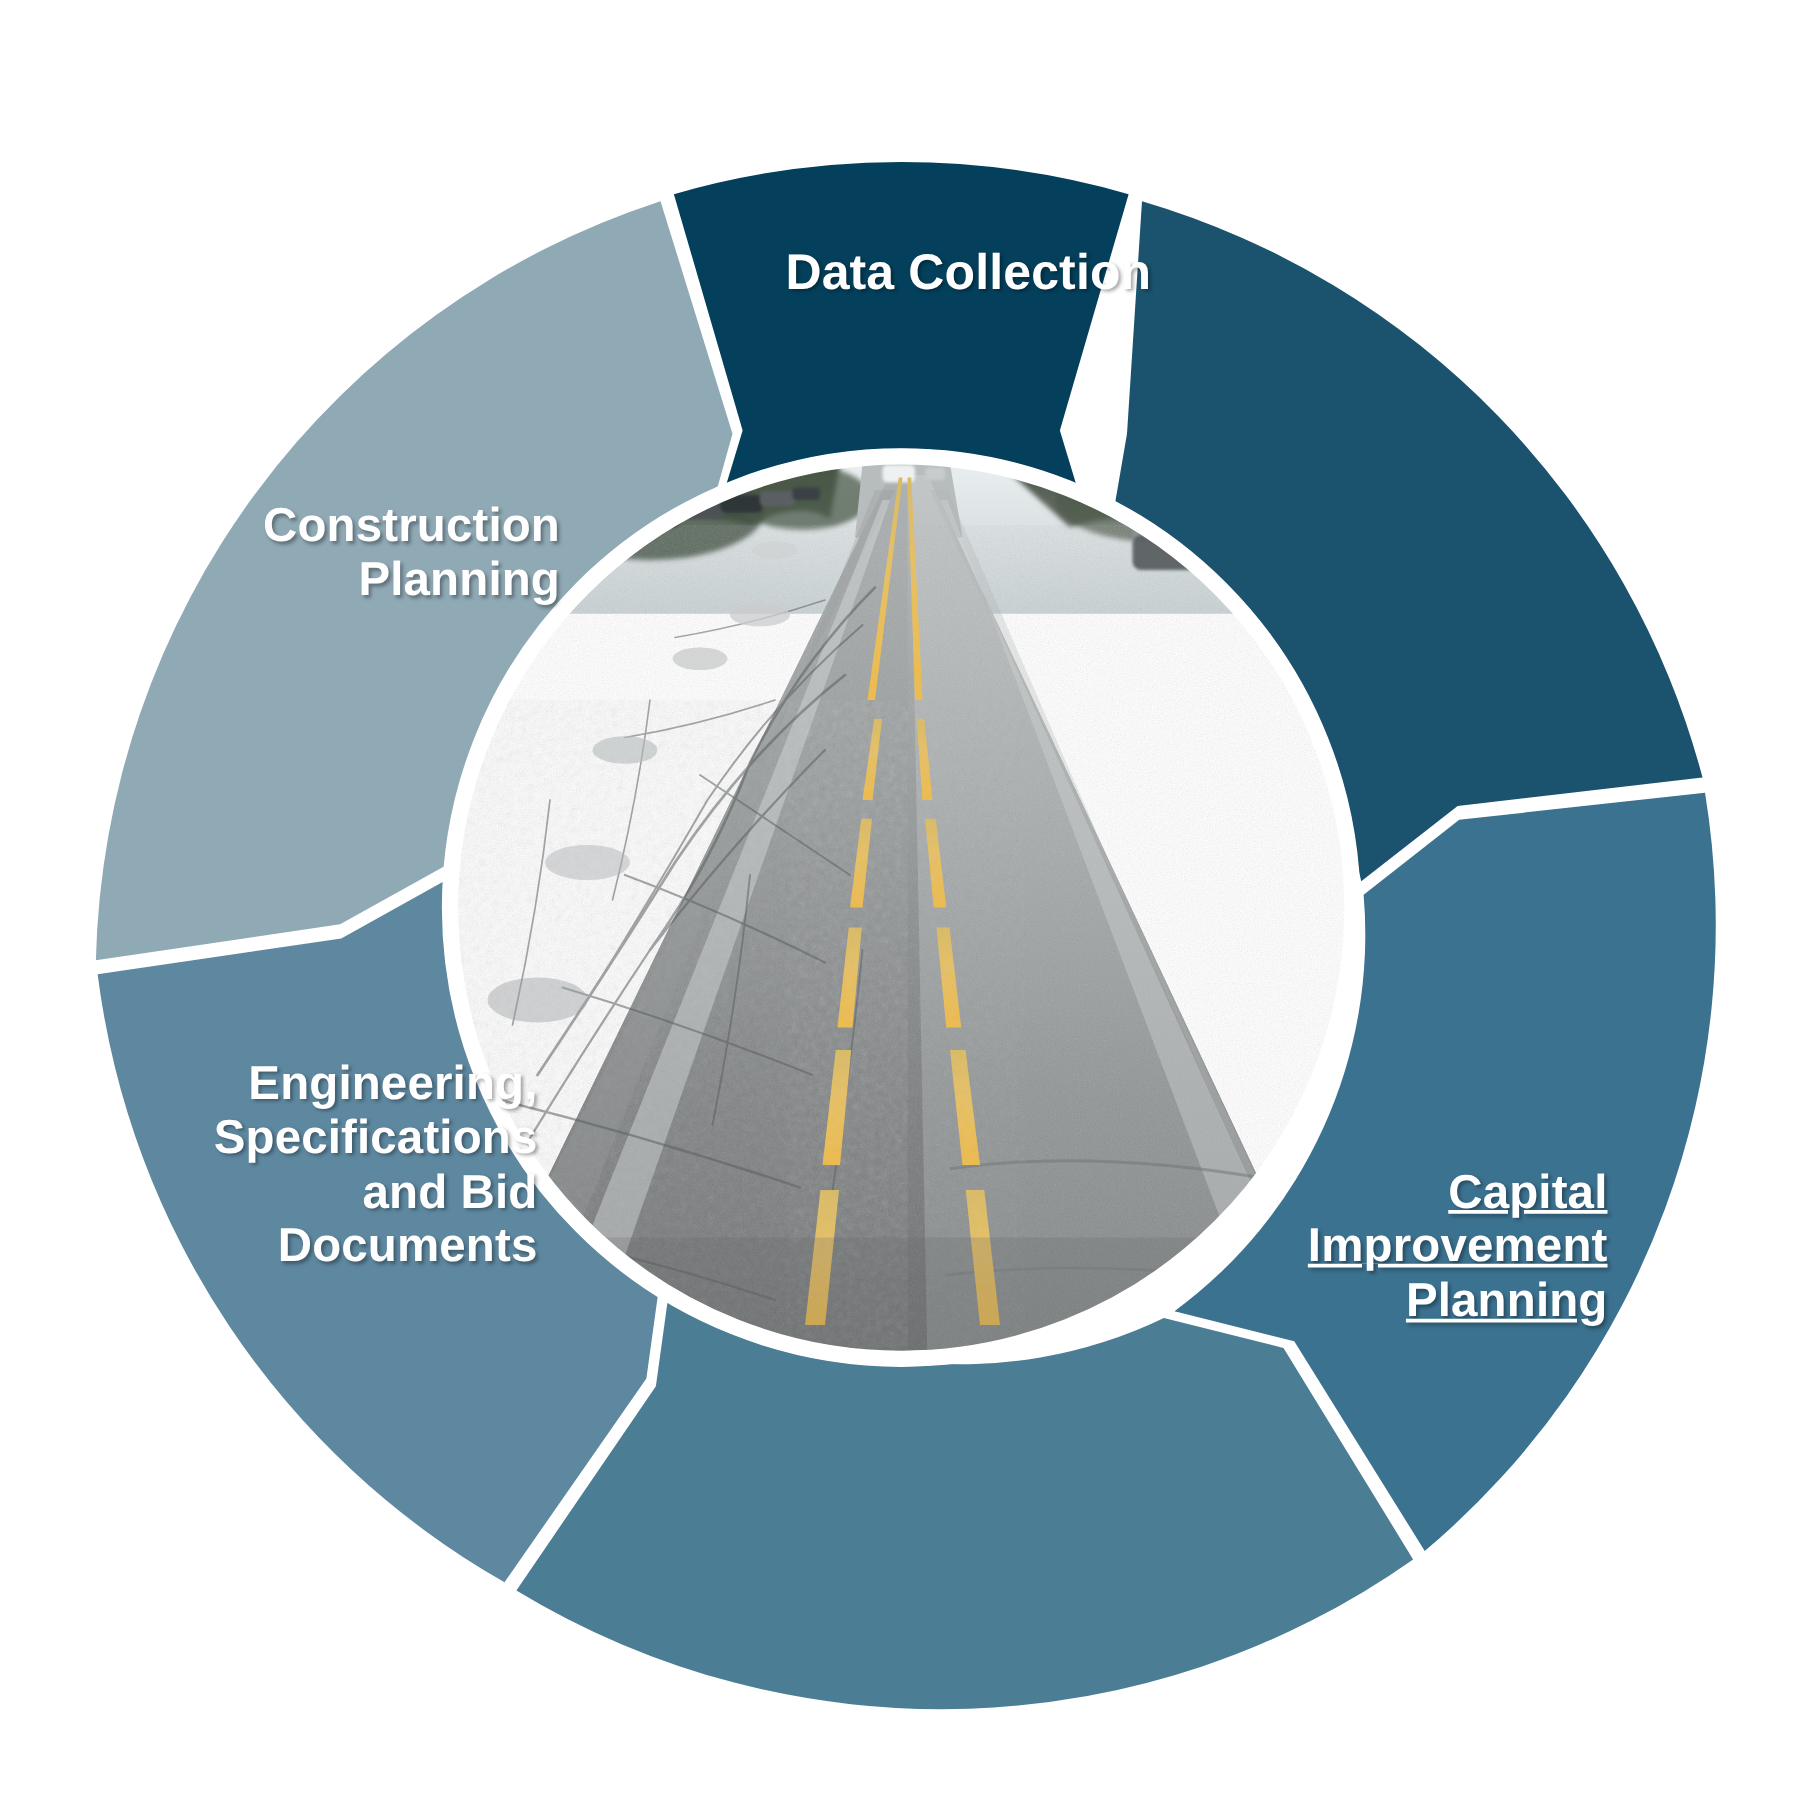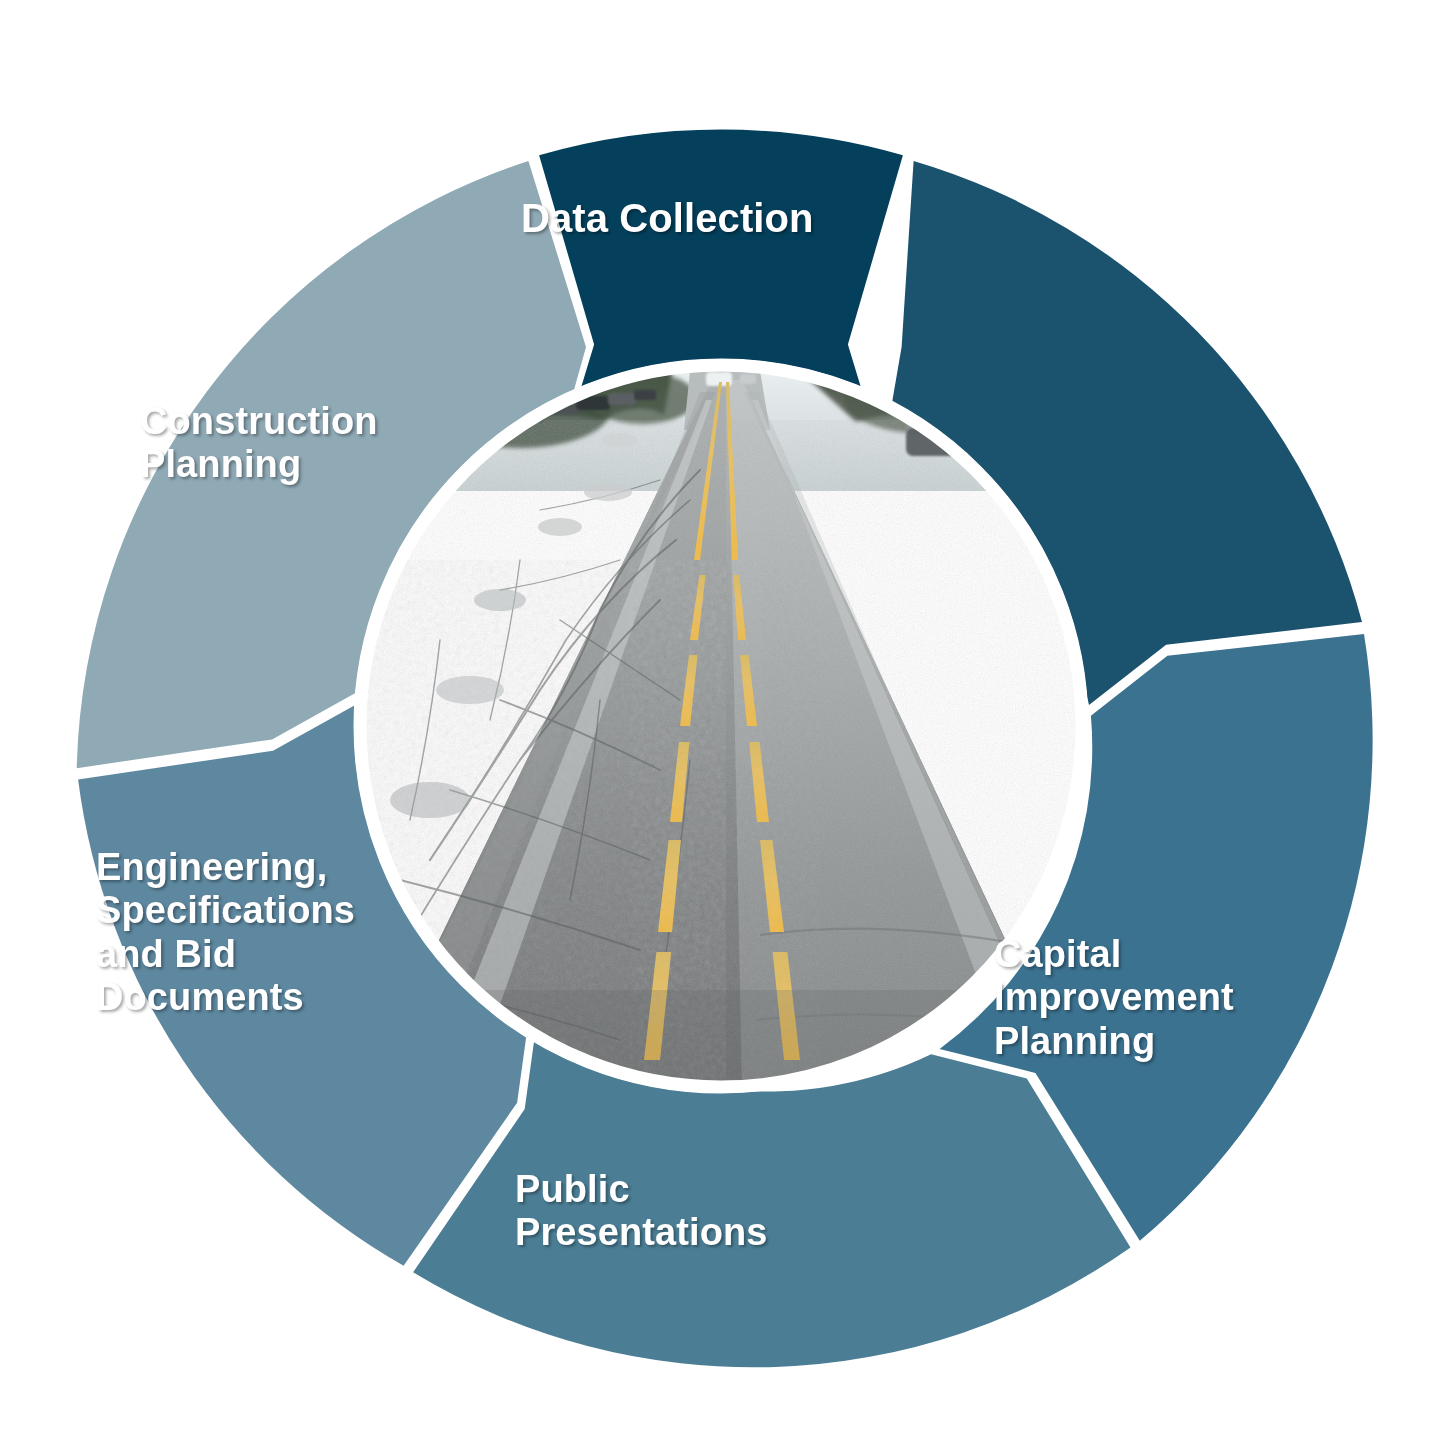--- a/index.html
+++ b/index.html
@@ -5,21 +5,21 @@
 <style>
   html,body{margin:0;padding:0;background:#ffffff;}
   body{width:1440px;height:1440px;overflow:hidden;
        font-family:"Liberation Sans","DejaVu Sans",sans-serif;}
   #stage{position:relative;width:1440px;height:1440px;background:#ffffff;}
   svg#wheel{position:absolute;left:0;top:0;width:1440px;height:1440px;display:block;}
   .seg-label{
     position:absolute;
     color:#ffffff;
     font-weight:700;
-    text-align:left;
+    text-align:right;
     line-height:1.14;
     letter-spacing:.1px;
     text-shadow:2px 2px 3px rgba(0,0,0,0.34);
     white-space:pre-line;
     pointer-events:none;
     -webkit-font-smoothing:antialiased;
   }
 </style>
 </head>
 <body>
@@ -249,26 +249,24 @@
         <rect x="366" y="990" width="710" height="110" fill="#5f6263" opacity=".22"></rect>
       </g>
 
       <circle cx="721" cy="726" r="361" fill="none" stroke="#ffffff" stroke-width="13"></circle>
     </g>
   </svg>
 
   <div class="seg-label" style="left:521px; top:196px; width:400px; font-size:40px;">Data Collection</div>
 
 
-  <div class="seg-label" style="left:994px; top:933px; width:292px; font-size:38px;">Capital
+  <div class="seg-label" style="left:994px; top:933px; width:292px; font-size:38px;text-decoration:underline;">Capital
 Improvement
 Planning</div>
 
-  <div class="seg-label" style="left:515px; top:1168px; width:412px; font-size:38px;">Public
-Presentations</div>
 
   <div class="seg-label" style="left:96px; top:846px; width:334px; font-size:38px;">Engineering,
 Specifications
 and Bid
 Documents</div>
 
   <div class="seg-label" style="left:140px; top:400px; width:308px; font-size:38px;">Construction
 Planning</div>
 
 </div>

